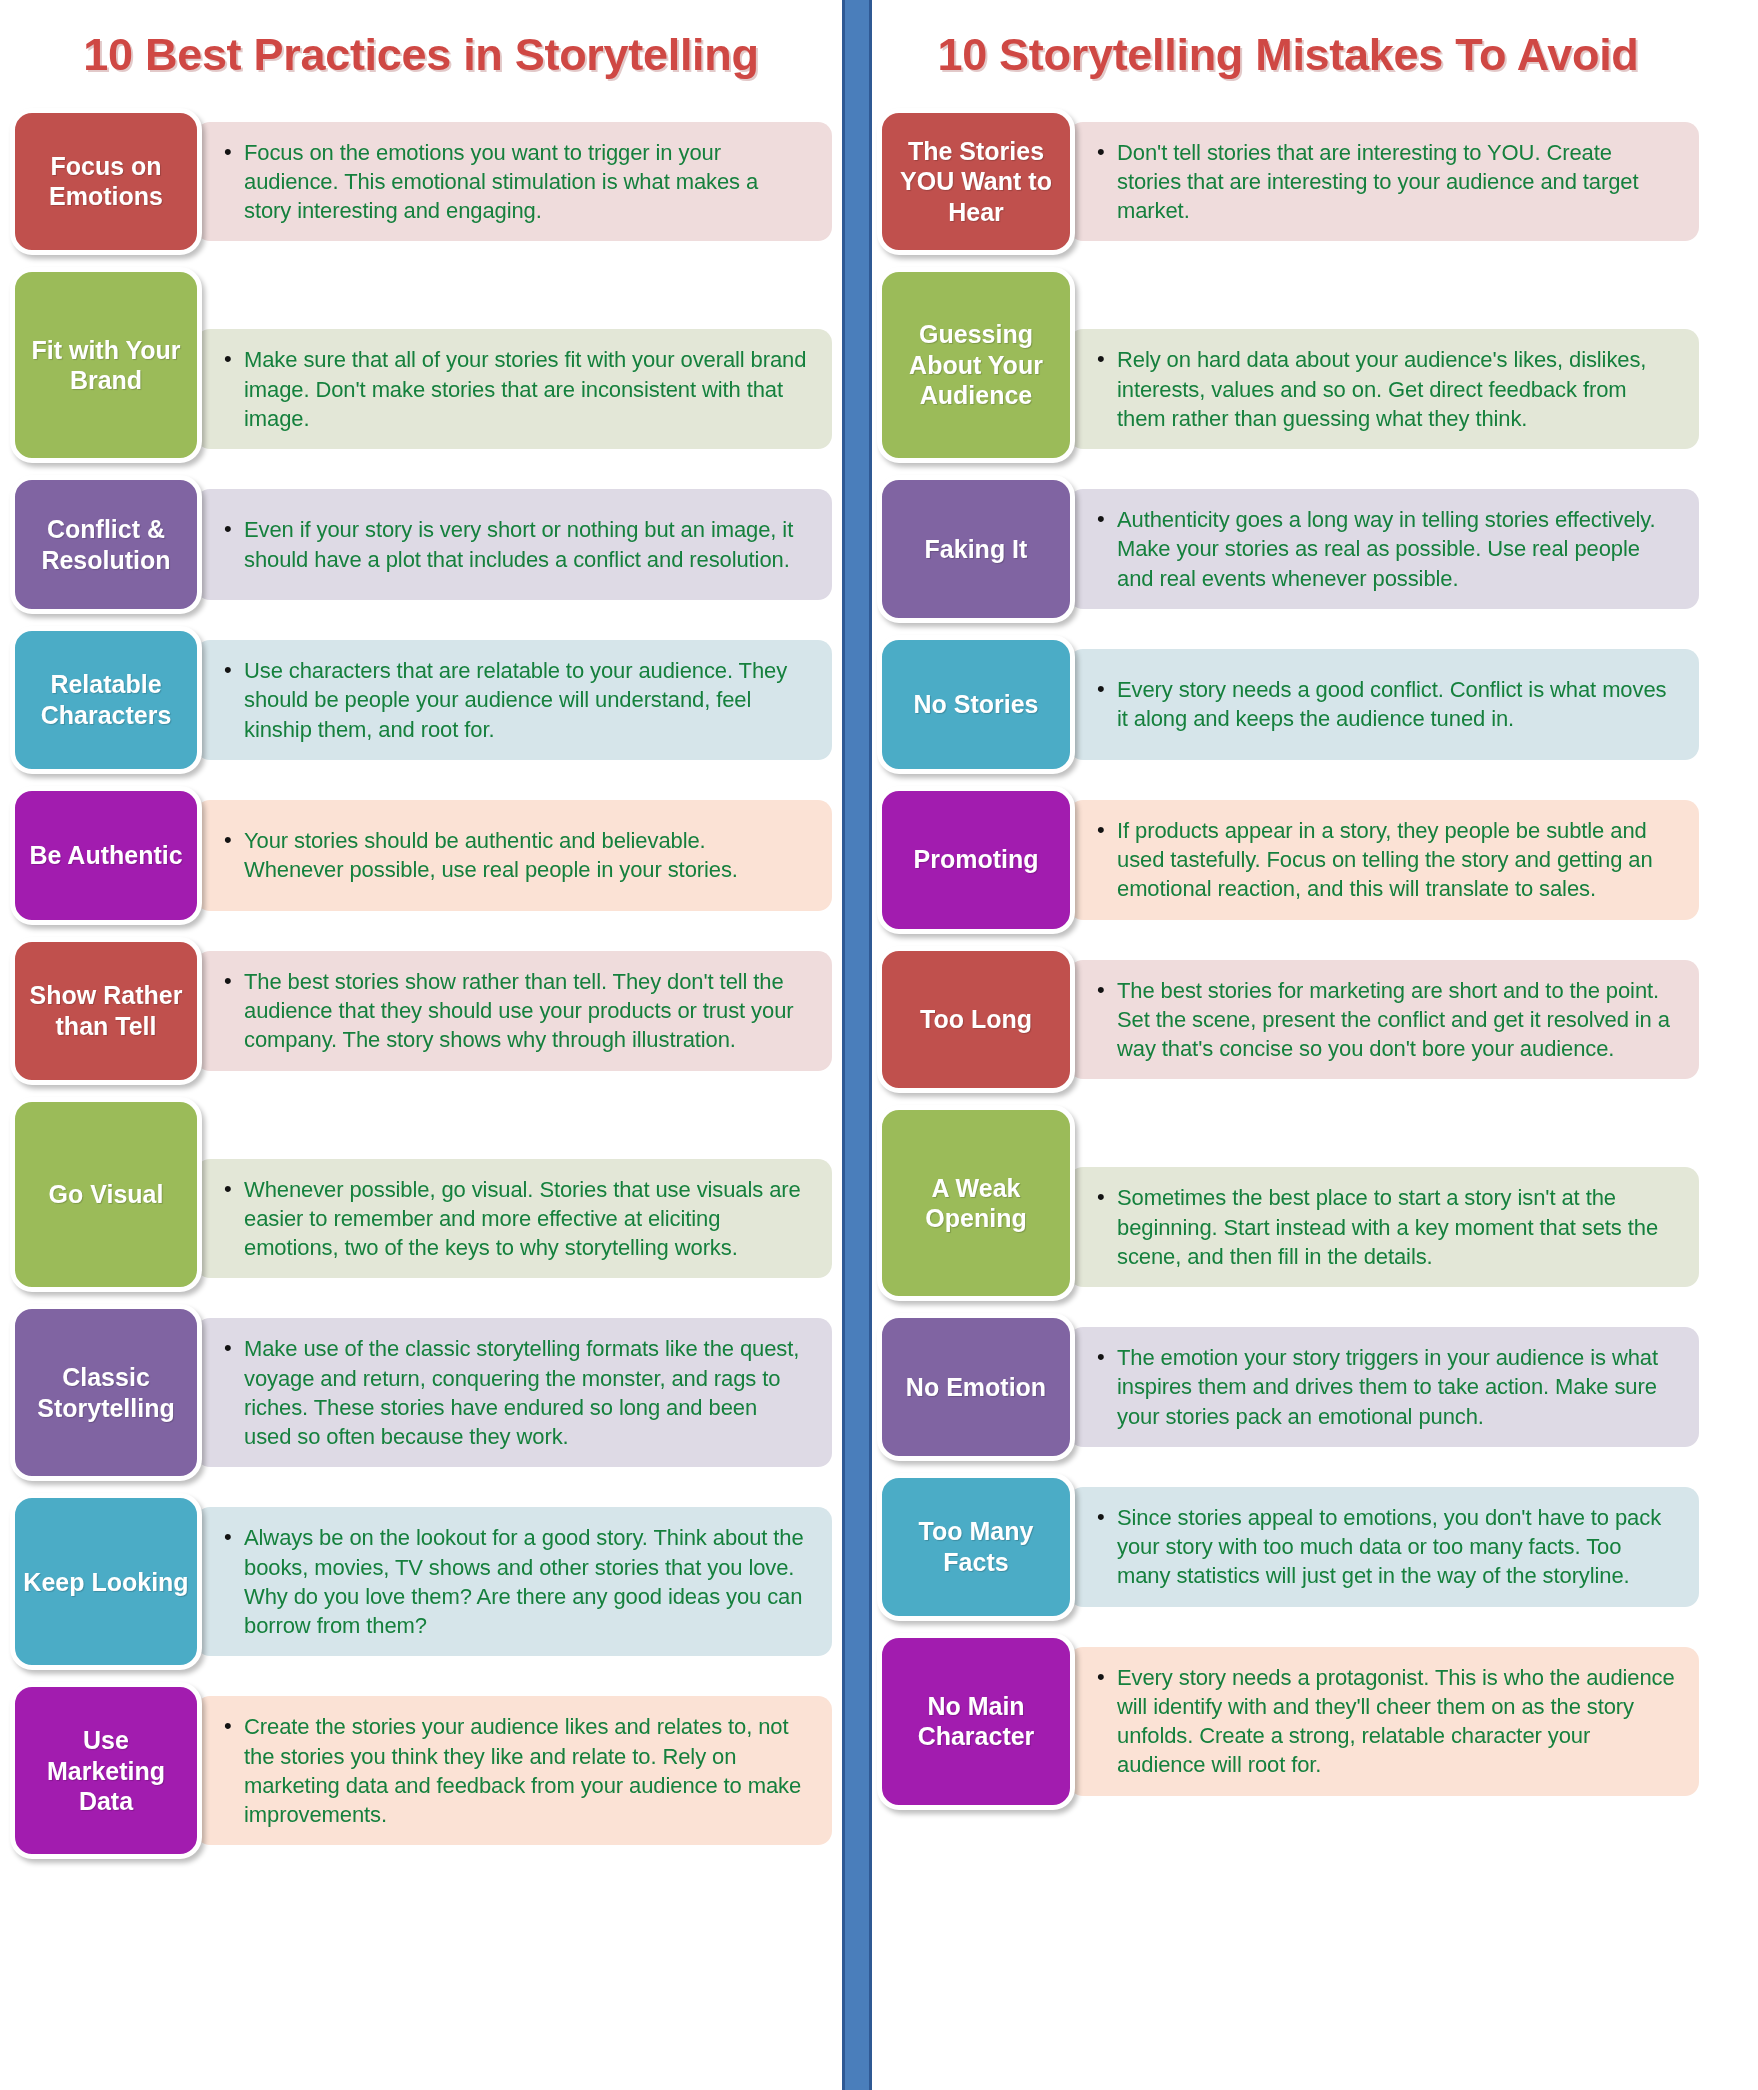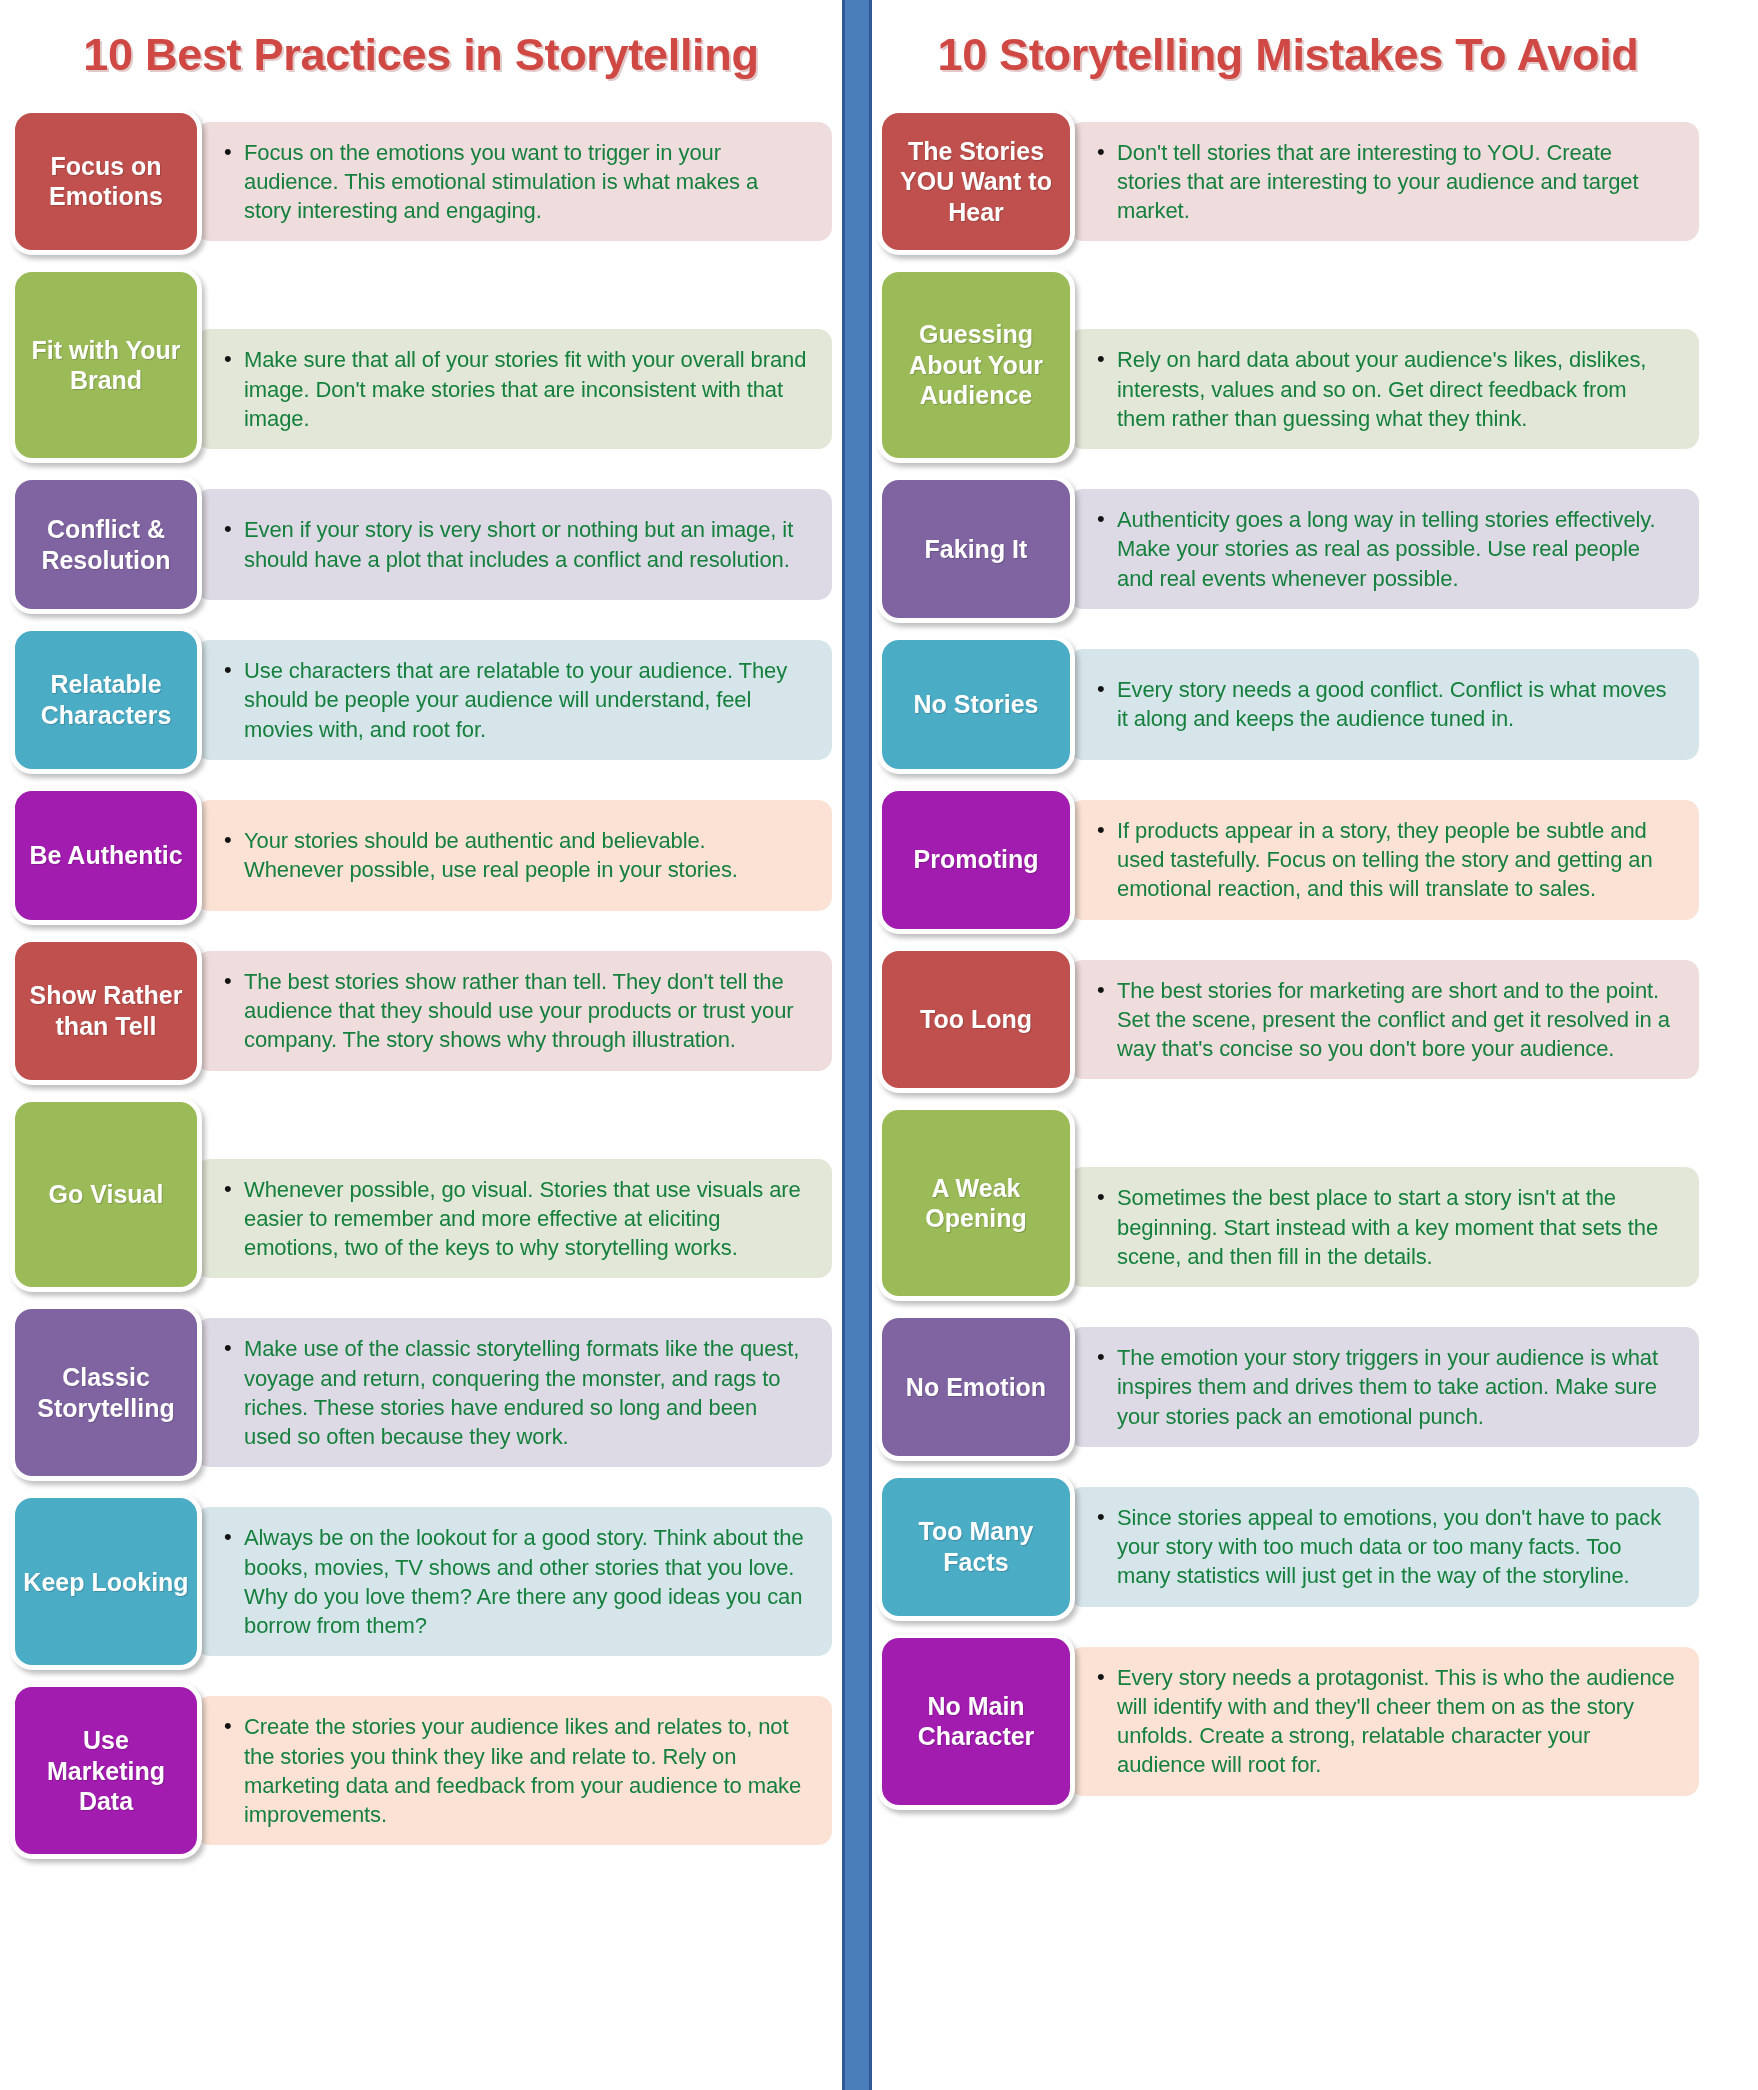--- a/index.html
+++ b/index.html
@@ -25,24 +25,24 @@
     width: 30px;
     height: 2091px;
     background: #4a7ebb;
     border-left: 3px solid #2f5994;
     border-right: 3px solid #2f5994;
   }
 
   
   .column {
     position: absolute;
-    top: 0;
+    top: 12px;
     width: 822px;
     height: 1789px;
-    padding-top: 26px;
+    padding-top: 14px;
   }
   .col-left  { left: 10px; }
   .col-right { left: 877px; }
 
   .col-title {
     font-size: 45px;
     font-weight: bold;
     color: #cf4844;
     text-align: center;
     line-height: 1.28;
@@ -170,21 +170,21 @@
                 <li>Even if your story is very short or nothing but an image, it should have a plot that includes a conflict and resolution.</li>
               </ul>
             </div>
           </div>
         </div>
         <div class="row t-teal">
           <div class="chip">Relatable Characters</div>
           <div class="body-wrap">
             <div class="panel">
               <ul>
-                <li>Use characters that are relatable to your audience. They should be people your audience will understand, feel movies with, and root for.</li>
+                <li>Use characters that are relatable to your audience. They should be people your audience will understand, feel kinship them, and root for.</li>
               </ul>
             </div>
           </div>
         </div>
         <div class="row t-orange">
           <div class="chip">Be Authentic</div>
           <div class="body-wrap">
             <div class="panel">
               <ul>
                 <li>Your stories should be authentic and believable. Whenever possible, use real people in your stories.</li>

